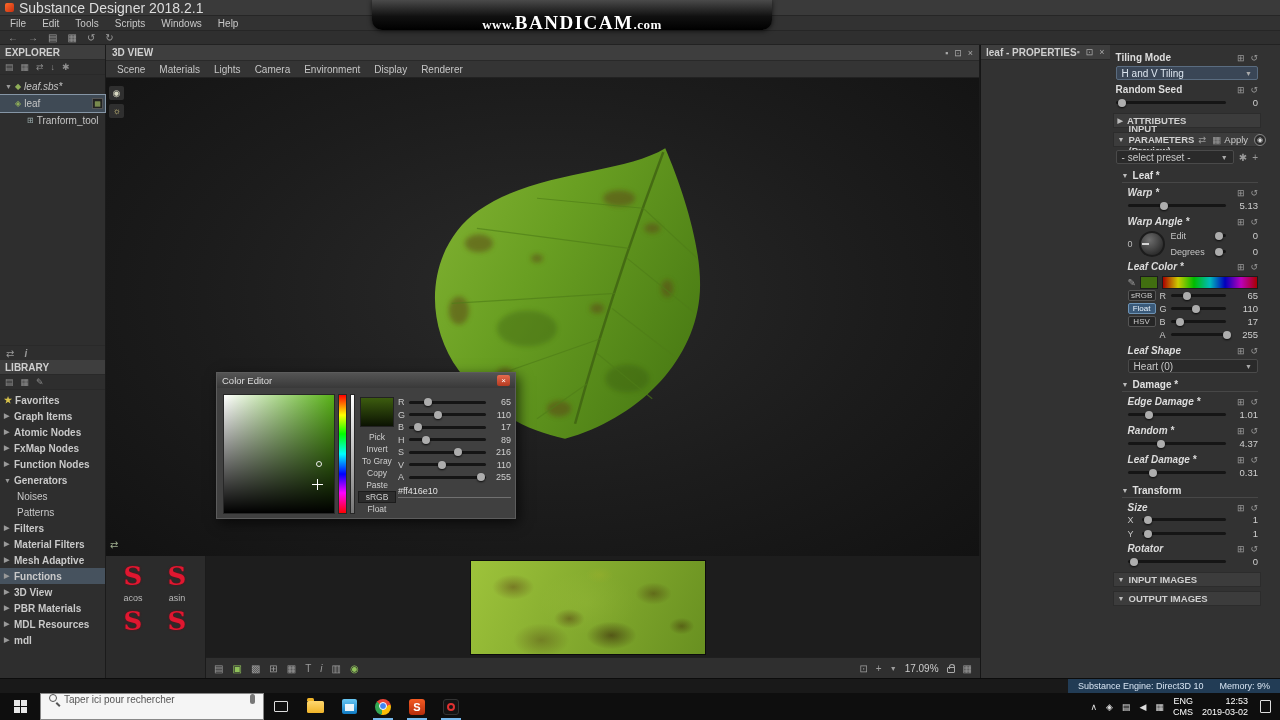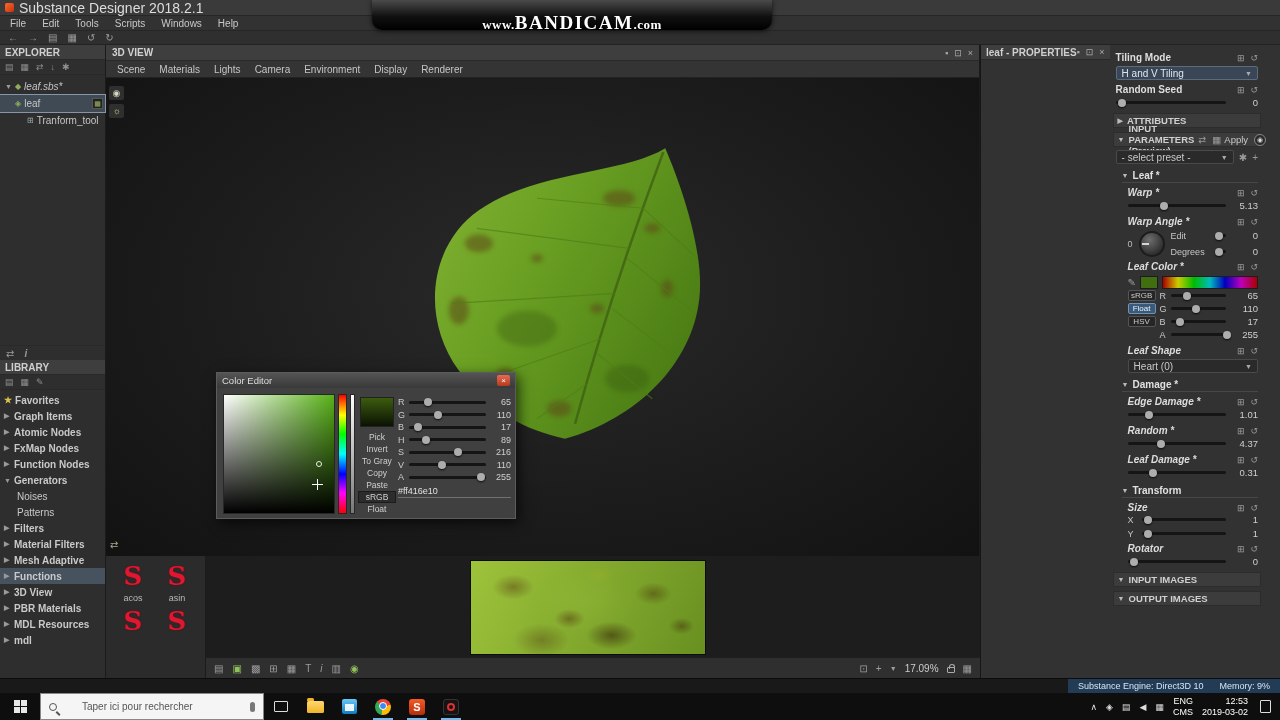--- a/index.html
+++ b/index.html
@@ -120,21 +120,21 @@
 .clabel{width:7px;font-size:9px;color:#c9c9c9}
 .ico{color:#9a9a9a}
 
 .statusbar{left:0;top:678px;width:1280px;height:15px;background:#191919;display:flex;justify-content:flex-end;align-items:center;border-top:1px solid #0c0c0c}
 .status-chunk{height:100%;display:flex;align-items:center;gap:16px;background:#223c55;color:#d7e4f2;font-size:9px;padding:0 10px}
 
 .taskbar{left:0;top:693px;width:1280px;height:27px;background:#0e0e0e;display:flex;align-items:stretch;z-index:60}
 .tb-start{width:40px;display:flex;align-items:center;justify-content:center}
 .win-logo{display:grid;grid-template-columns:6px 6px;grid-template-rows:6px 6px;gap:1px}
 .win-logo span{background:#e8e8e8}
-.tb-search{width:224px;background:#f5f5f5;display:flex;align-items:center;gap:25px;padding:0 8px;color:#555;border:1px solid #888}
+.tb-search{width:224px;background:#f5f5f5;display:flex;align-items:flex-start;gap:7px;padding:0 8px;color:#555;border:1px solid #888}
 .mag{width:8px;height:8px;border:1.5px solid #555;border-radius:50%;position:relative;flex:none}
 .mag::after{content:"";position:absolute;left:7px;top:7px;width:5px;height:1.5px;background:#555;transform:rotate(45deg);transform-origin:0 0}
 .mic{margin-left:auto;width:5px;height:10px;background:#777;border-radius:3px}
 .tb-icon{width:34px;display:flex;align-items:center;justify-content:center;position:relative}
 .tb-icon.running::after{content:"";position:absolute;bottom:0;left:7px;right:7px;height:2px;background:#76b9ed}
 .tv{width:14px;height:11px;border:1.5px solid #ddd;border-radius:1px}
 .folder{width:17px;height:12px;background:linear-gradient(#ffd76e,#f0b429);border-radius:1.5px;position:relative}
 .folder::before{content:"";position:absolute;top:-3px;left:0;width:7px;height:3px;background:#f0b429;border-radius:1.5px 1.5px 0 0}
 .store{width:15px;height:15px;background:linear-gradient(#69c8f5,#0f7ac2);border-radius:2px;position:relative}
 .store::after{content:"";position:absolute;left:3px;top:5px;right:3px;bottom:3px;background:rgba(255,255,255,.9)}

